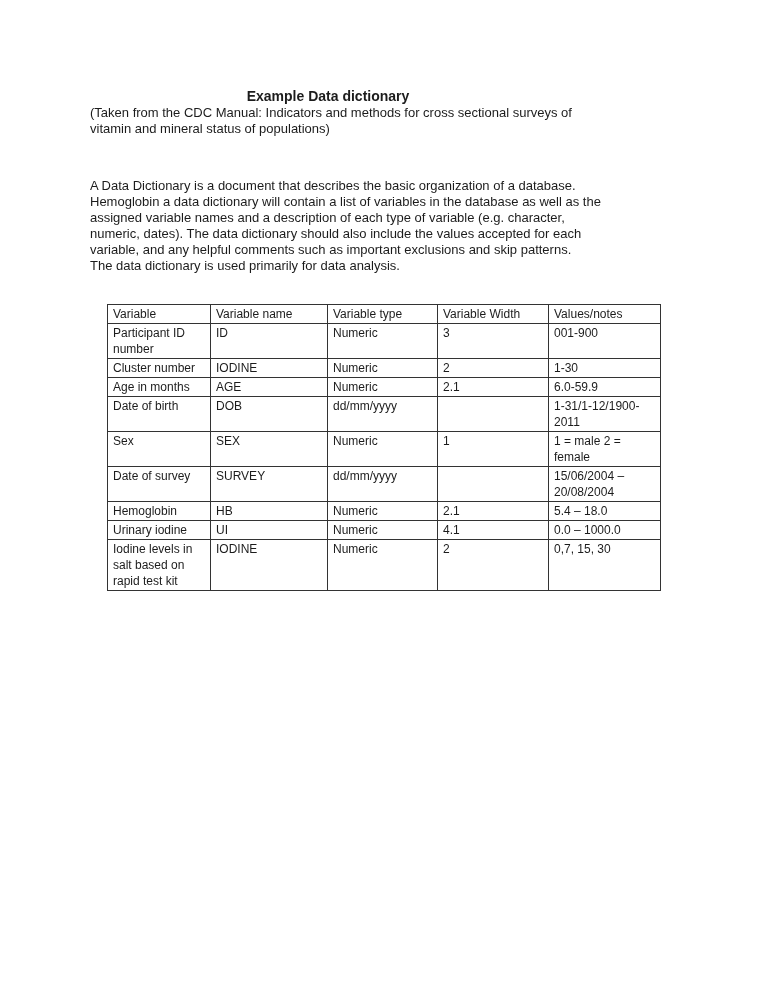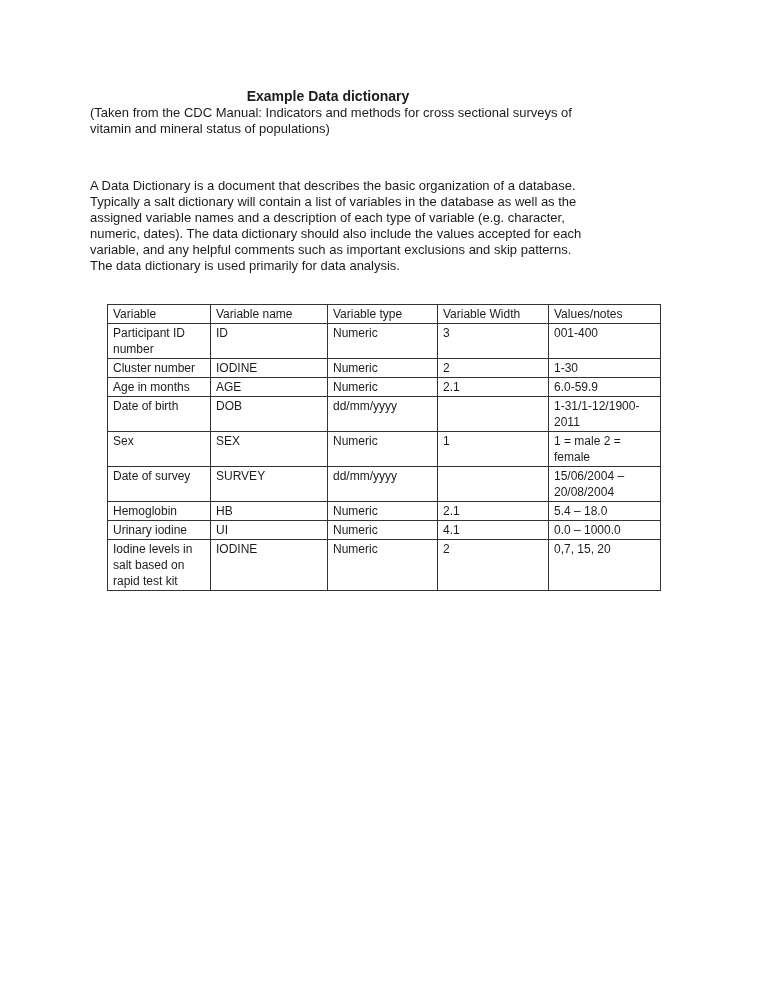--- a/index.html
+++ b/index.html
@@ -70,21 +70,21 @@
 
   <h1 class="doc-title">Example Data dictionary</h1>
 
   <div class="para source-note">
     <div class="line">(Taken from the CDC Manual: Indicators and methods for cross sectional surveys of</div>
     <div class="line">vitamin and mineral status of populations)</div>
   </div>
 
   <div class="para intro">
     <div class="line">A Data Dictionary is a document that describes the basic organization of a database.</div>
-    <div class="line">Typically a salt dictionary will contain a list of variables in the database as well as the</div>
+    <div class="line">Hemoglobin a data dictionary will contain a list of variables in the database as well as the</div>
     <div class="line">assigned variable names and a description of each type of variable (e.g. character,</div>
     <div class="line">numeric, dates). The data dictionary should also include the values accepted for each</div>
     <div class="line">variable, and any helpful comments such as important exclusions and skip patterns.</div>
     <div class="line">The data dictionary is used primarily for data analysis.</div>
   </div>
 
   <table class="dict-table">
     <colgroup>
       <col style="width:103px">
       <col style="width:117px">
@@ -100,21 +100,21 @@
         <th>Variable Width</th>
         <th>Values/notes</th>
       </tr>
     </thead>
     <tbody>
         <tr>
           <td>Participant ID number</td>
           <td>ID</td>
           <td>Numeric</td>
           <td>3</td>
-          <td>001-400</td>
+          <td>001-900</td>
         </tr>
         <tr>
           <td>Cluster number</td>
           <td>IODINE</td>
           <td>Numeric</td>
           <td>2</td>
           <td>1-30</td>
         </tr>
         <tr>
           <td>Age in months</td>
@@ -156,18 +156,18 @@
           <td>UI</td>
           <td>Numeric</td>
           <td>4.1</td>
           <td>0.0 – 1000.0</td>
         </tr>
         <tr>
           <td>Iodine levels in salt based on rapid test kit</td>
           <td>IODINE</td>
           <td>Numeric</td>
           <td>2</td>
-          <td>0,7, 15, 20</td>
+          <td>0,7, 15, 30</td>
         </tr>
       </tbody>
   </table>
 
 </div>
 
 </body></html>

